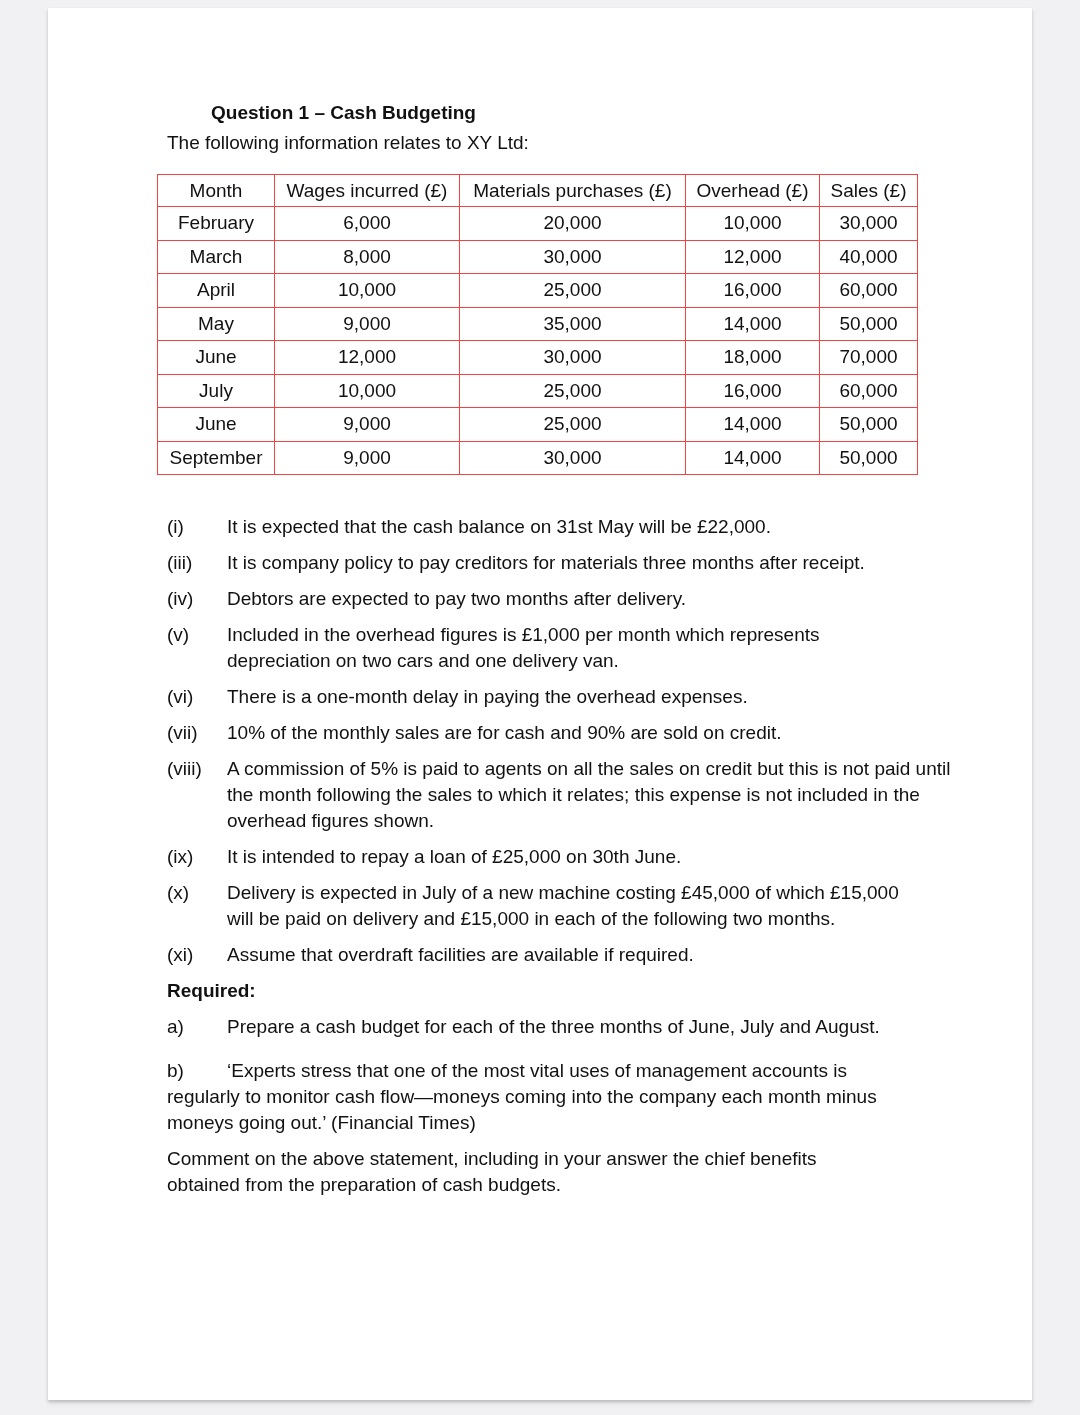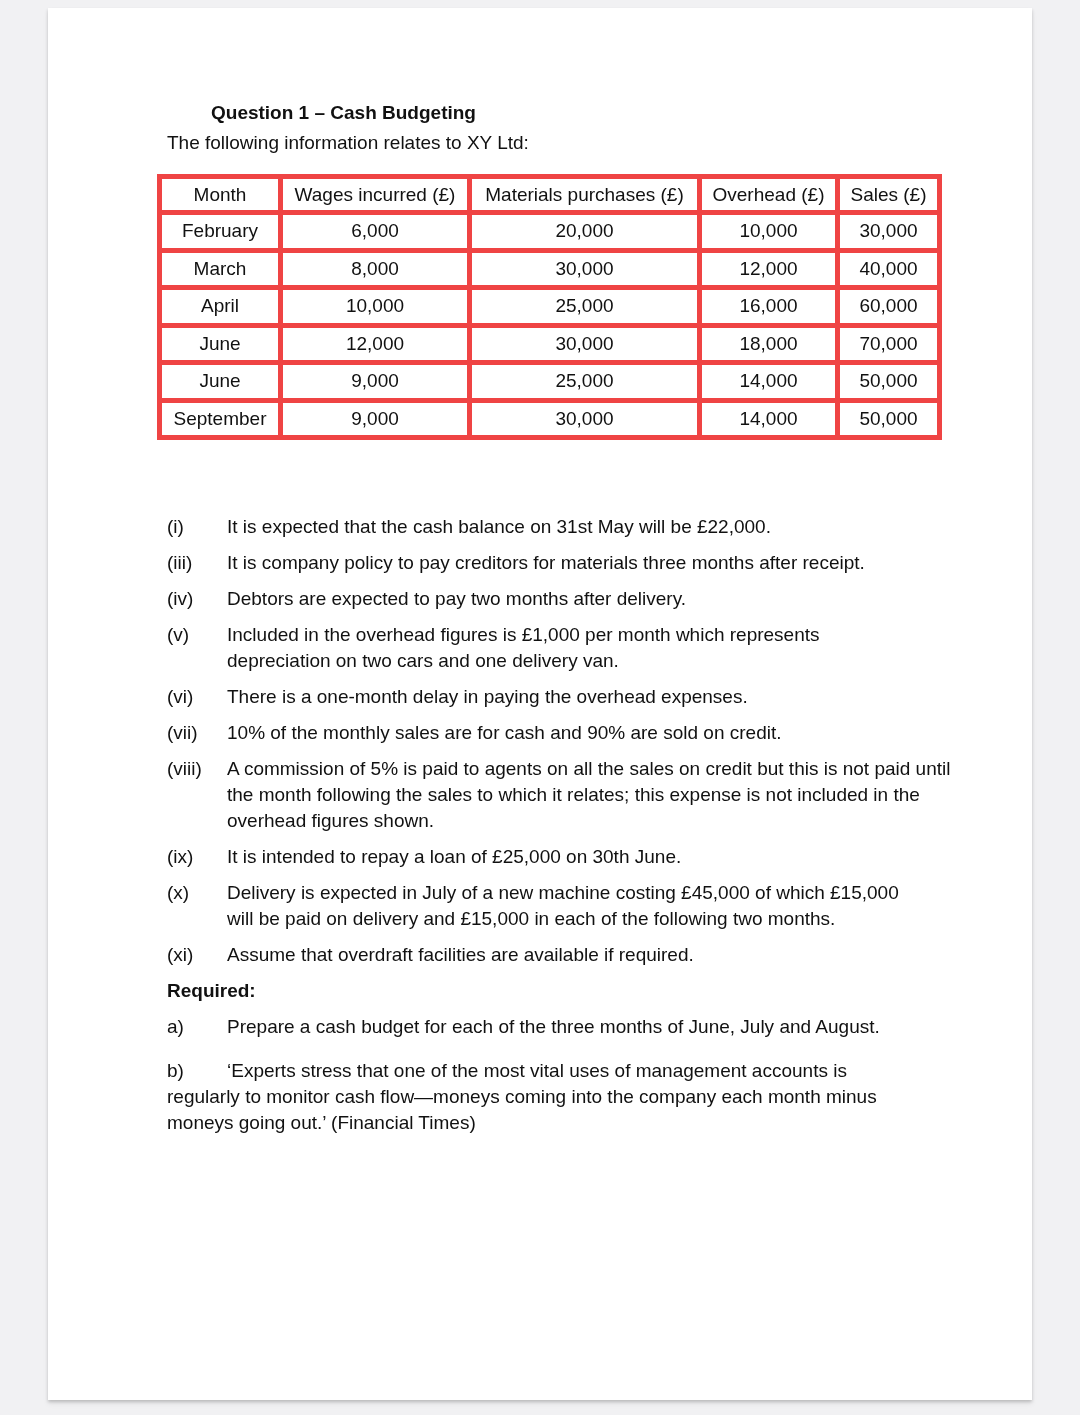--- a/index.html
+++ b/index.html
@@ -44,21 +44,21 @@
       white-space: nowrap;
     }
     table.data {
       position: absolute;
       left: 109px; 
       top: 166px;  
       border-collapse: collapse;
       font-size: 19px;
     }
     table.data th, table.data td {
-      border: 5px solid #ef4444;
+      border: 1px solid #ef4444;
       text-align: center;
       padding: 0;
       height: 32.5px;
       font-weight: normal;
       white-space: nowrap;
     }
     table.data th { height: 31px; }
     .c0 { width: 116px; }
     .c1 { width: 184px; }
     .c2 { width: 225px; }
@@ -133,25 +133,39 @@
         <td>40,000</td>
       </tr>
       <tr>
         <td>April</td>
         <td>10,000</td>
         <td>25,000</td>
         <td>16,000</td>
         <td>60,000</td>
       </tr>
       <tr>
+        <td>May</td>
+        <td>9,000</td>
+        <td>35,000</td>
+        <td>14,000</td>
+        <td>50,000</td>
+      </tr>
+      <tr>
         <td>June</td>
         <td>12,000</td>
         <td>30,000</td>
         <td>18,000</td>
         <td>70,000</td>
+      </tr>
+      <tr>
+        <td>July</td>
+        <td>10,000</td>
+        <td>25,000</td>
+        <td>16,000</td>
+        <td>60,000</td>
       </tr>
       <tr>
         <td>June</td>
         <td>9,000</td>
         <td>25,000</td>
         <td>14,000</td>
         <td>50,000</td>
       </tr>
       <tr>
         <td>September</td>
@@ -209,14 +223,15 @@
 
     <div class="part-a">
       <span class="num">a)</span>
       <span>Prepare a cash budget for each of the three months of June, July and August.</span>
     </div>
 
     <div class="part-b" style="width:745px">
       <span class="num">b)</span><span>‘Experts stress that one of the most vital uses of management accounts is regularly to monitor cash flow—moneys coming into the company each month minus moneys going out.’ (Financial Times)</span>
     </div>
 
+    <div class="comment" style="width:690px">Comment on the above statement, including in your answer the chief benefits obtained from the preparation of cash budgets.</div>
   </div>
 </div>
 
 </body></html>

